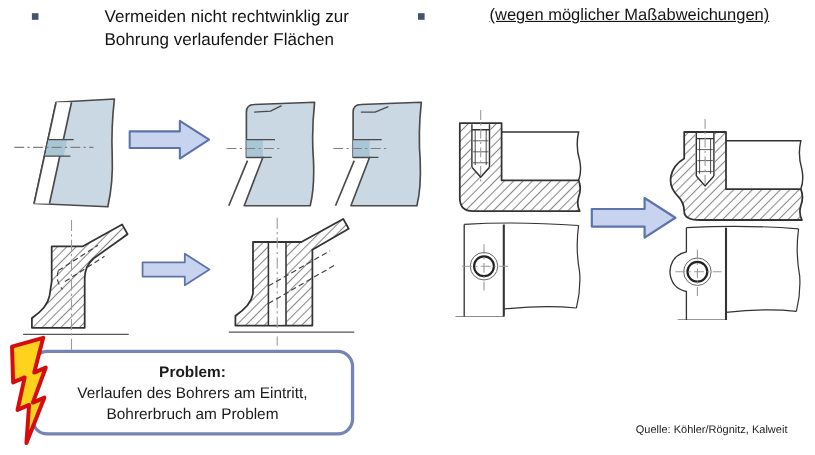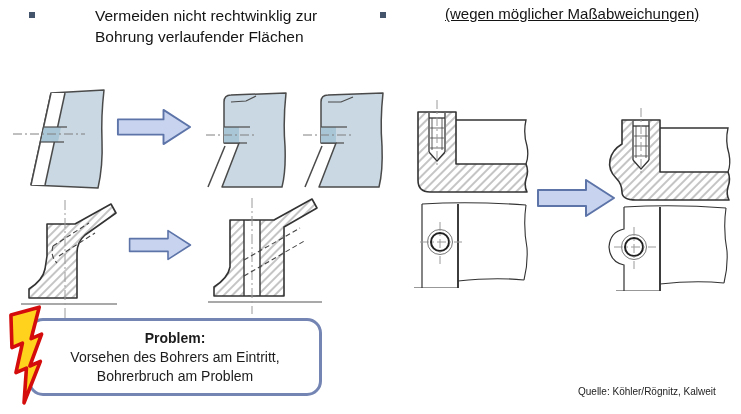--- a/index.html
+++ b/index.html
@@ -103,21 +103,21 @@
   <line x1="44" y1="24" x2="44" y2="100" stroke="#333" stroke-width="1.4"></line>
   <line x1="60" y1="24" x2="60" y2="100" stroke="#333" stroke-width="1.4"></line>
   <line x1="8" y1="106" x2="122" y2="106" stroke="#555" stroke-width="1.2"></line>
   <line x1="52" y1="2" x2="52" y2="118" stroke="#9a9a9a" stroke-width="1" stroke-dasharray="10,3,2,3"></line>
   <line x1="44" y1="64" x2="100" y2="32" stroke="#444" stroke-width="1.1" stroke-dasharray="5,3"></line>
   <line x1="44" y1="80" x2="106" y2="44" stroke="#444" stroke-width="1.1" stroke-dasharray="5,3"></line>
 </svg>
 
 <div class="problem-box">
   <div class="problem-title">Problem:</div>
-  <div class="problem-line">Vorsehen des Bohrers am Eintritt,</div>
+  <div class="problem-line">Verlaufen des Bohrers am Eintritt,</div>
   <div class="problem-line">Bohrerbruch am Problem</div>
 </div>
 
 <svg class="abs" style="left:2px;top:300px" width="56" height="114" viewBox="0 0 62 112">
   <path d="M14,8 L46,2 L34,36 L46,32 L30,66 L42,62 L20,106 L26,68 L14,72 L24,40 L12,44 Z" fill="#ffd21e" stroke="#d40d0c" stroke-width="4" stroke-linejoin="round" transform="rotate(-5 30 56)"></path>
 </svg>
 
 <span class="bullet-square" style="left:380px;top:12px"></span>
 <div class="bullet-text" style="left:405px;top:5px;width:332px">
   <div class="bullet-note">(wegen möglicher Maßabweichungen)</div>

